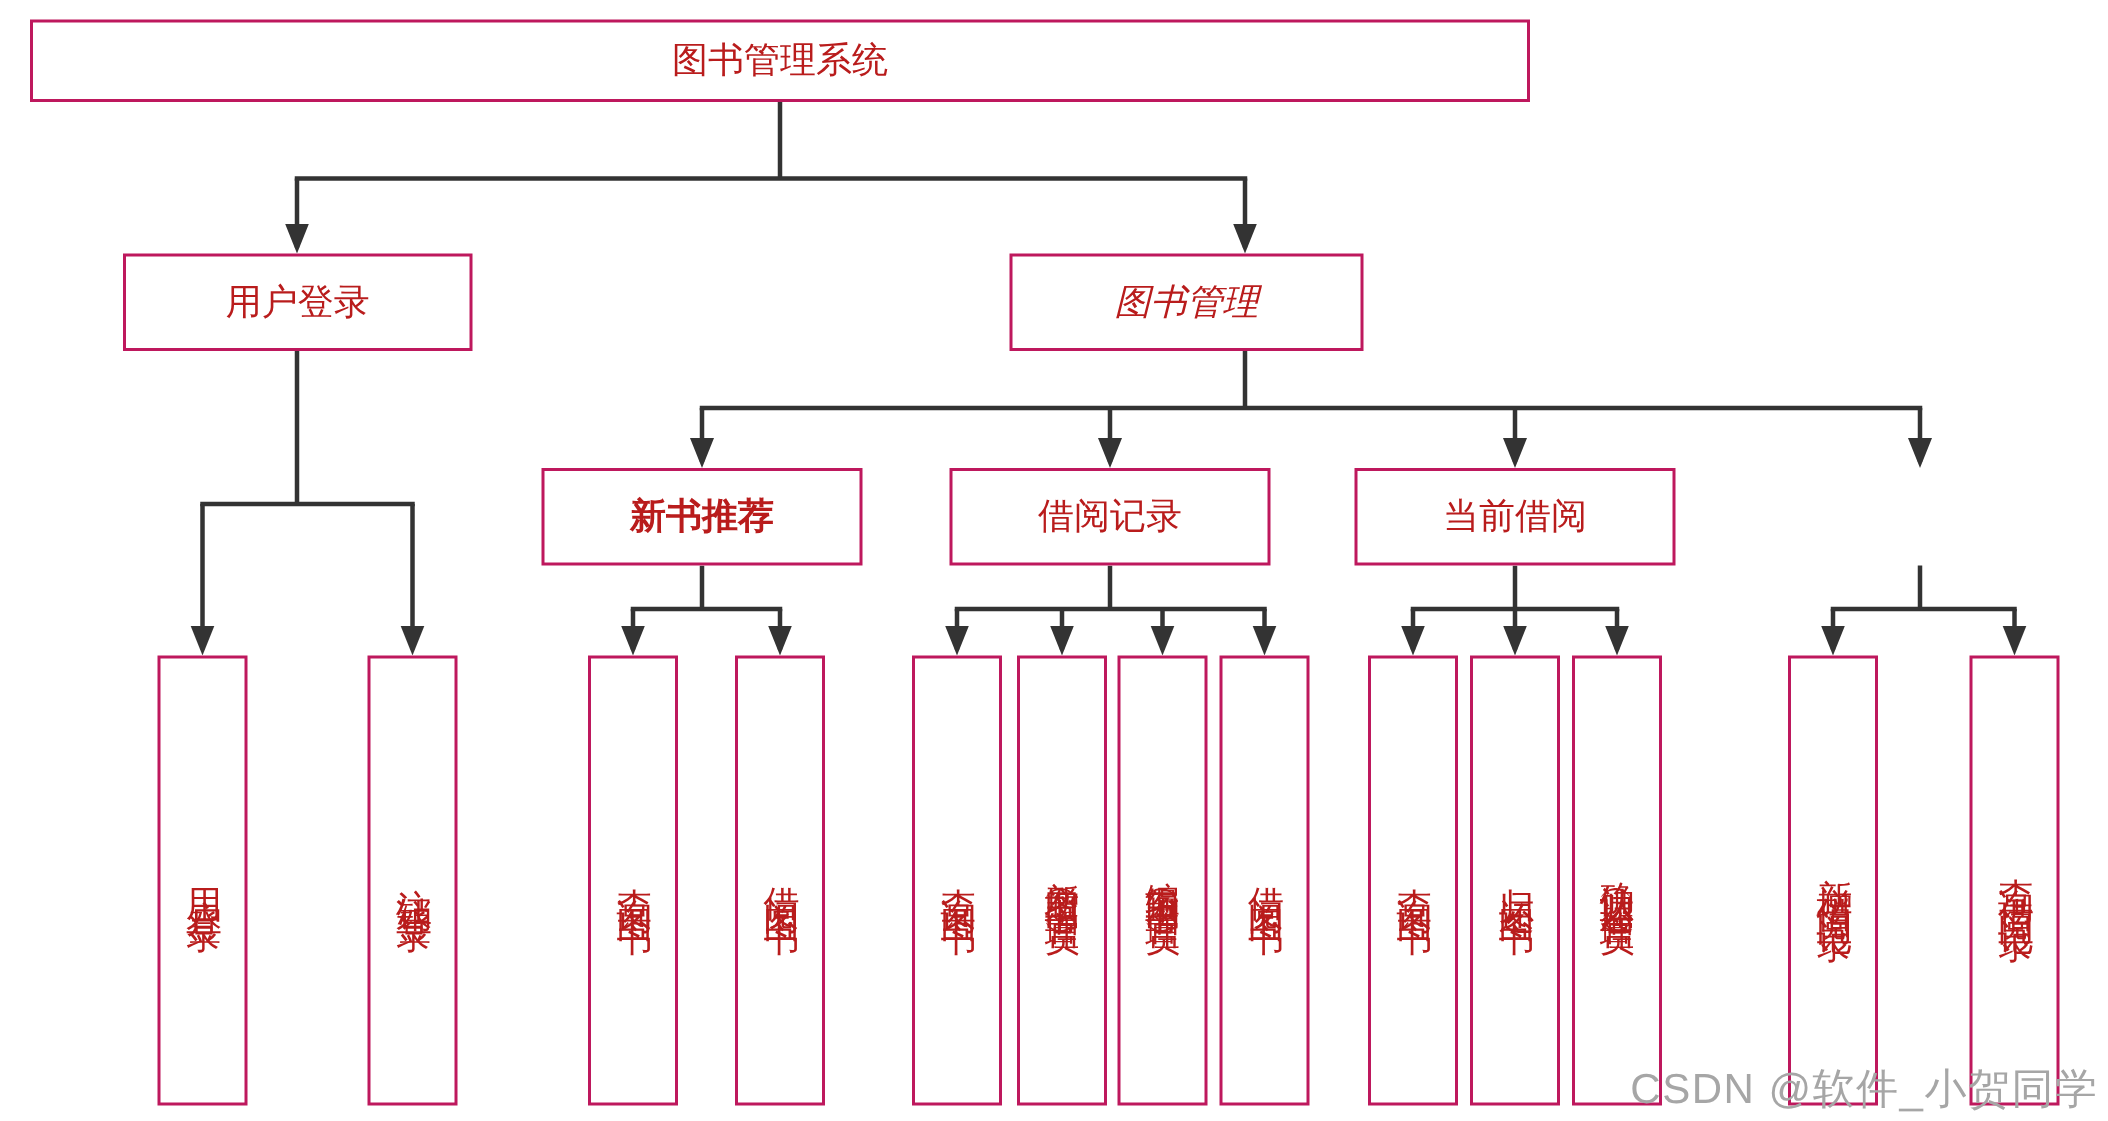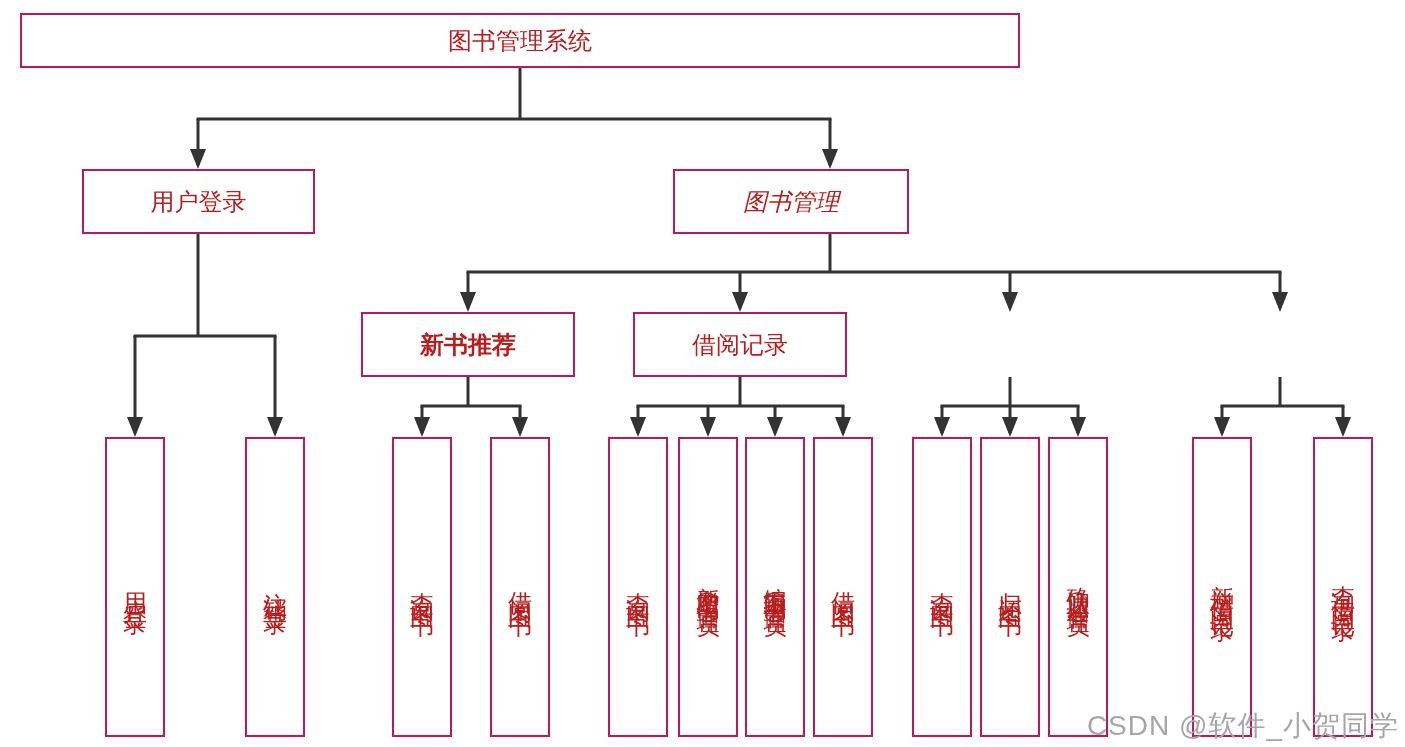--- a/index.html
+++ b/index.html
@@ -122,20 +122,21 @@
     </g>
   </svg>
 
   <div class="box" id="root">图书管理系统</div>
 
   <div class="box" id="user-login">用户登录</div>
   <div class="box" id="book-mgmt">图书管理</div>
 
   <div class="box" id="sec-recommend">新书推荐</div>
   <div class="box" id="sec-borrow">借阅记录</div>
+  <div class="box" id="sec-current">当前借阅</div>
 
   <div class="box tall" id="leaf-ul1">用户登录</div>
   <div class="box tall" id="leaf-ul2">注销登录</div>
 
   <div class="box tall" id="leaf-r1">查询图书</div>
   <div class="box tall" id="leaf-r2">借阅图书</div>
 
   <div class="box tall" id="leaf-b1">查询图书</div>
   <div class="box tall" id="leaf-b2">新增图书（管理员）</div>
   <div class="box tall" id="leaf-b3">编辑图书（管理员）</div>

